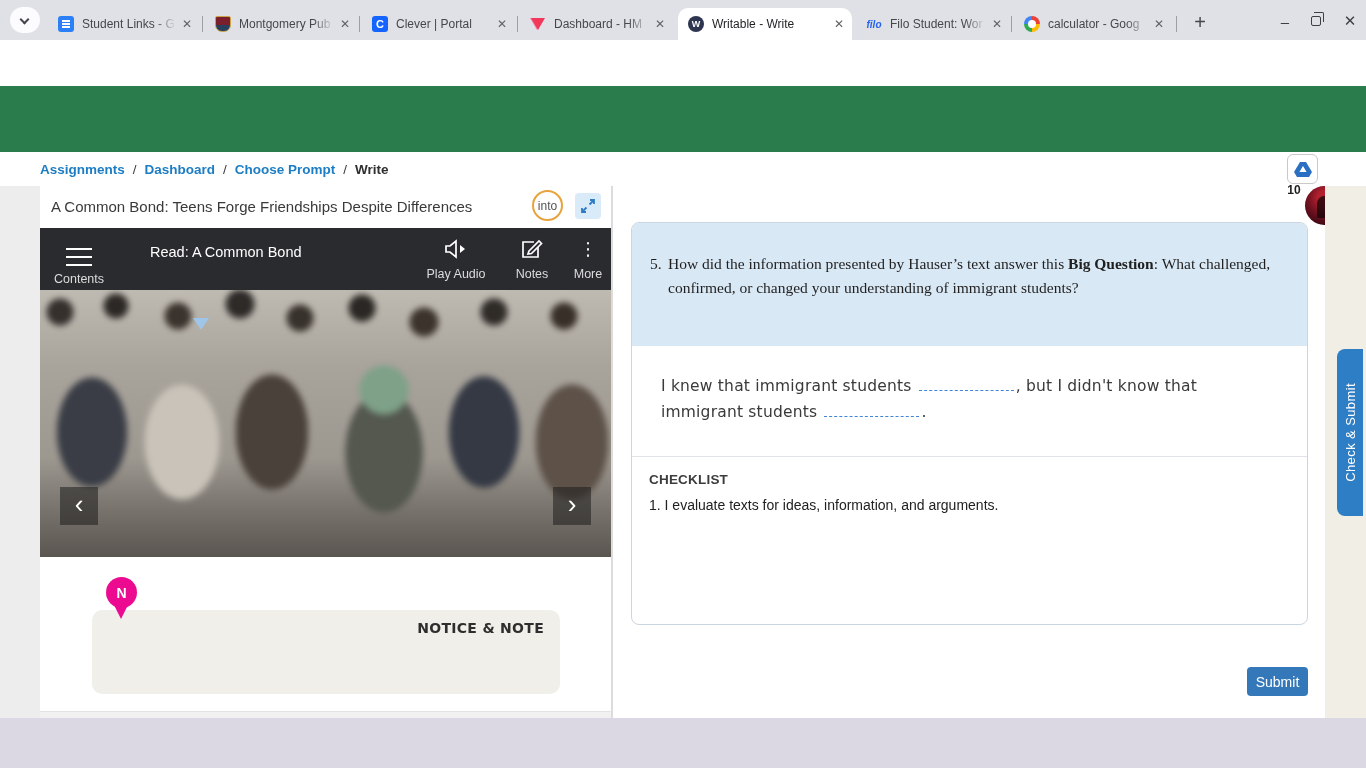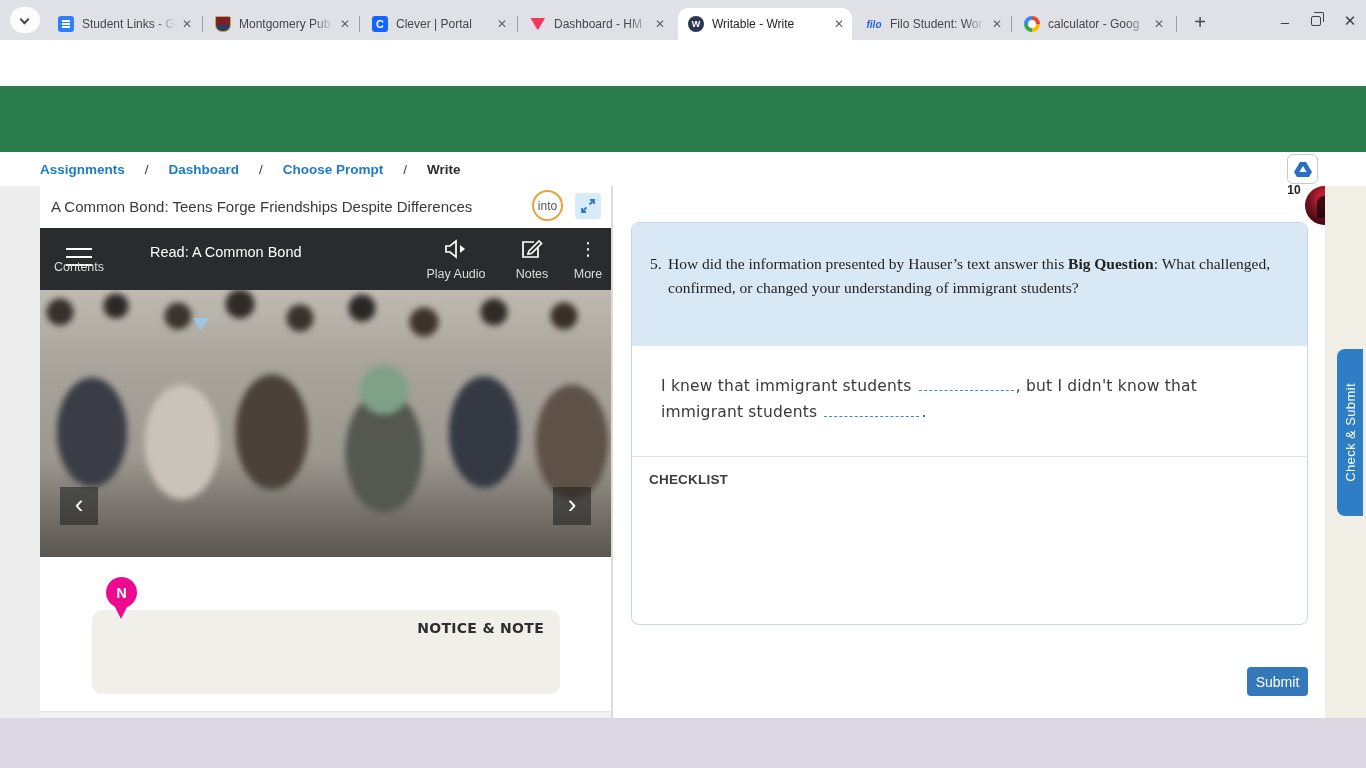--- a/index.html
+++ b/index.html
@@ -49,42 +49,42 @@
   .brand { position:absolute; left:36px; top:16px; display:flex; align-items:center; color:#fff; }
   .brand .hmh { font-size:28px; font-weight:bold; letter-spacing:.5px; }
   .brand .leaf { margin:2px 6px 0 8px; }
   .brand .wr { font-size:28px; font-weight:400; }
   .chat-btn { position:absolute; left:1254px; top:99px; width:40px; height:40px; border-radius:50%; background:rgba(255,255,255,.16); display:flex; align-items:center; justify-content:center; cursor:pointer; }
   .chat-badge { position:absolute; left:1283px; top:93px; min-width:22px; height:22px; border-radius:11px; background:#fff; color:#1e1e1e; font-size:12px; font-weight:bold; display:flex; align-items:center; justify-content:center; padding:0 4px; }
   .avatar { position:absolute; left:1305px; top:100px; width:39px; height:39px; border-radius:50%; background:radial-gradient(circle at 50% 30%, #b3202f 0 20%, #7a1322 45%, #3a0812 85%); overflow:hidden; cursor:pointer; }
   .avatar:after { content:""; position:absolute; left:12px; top:10px; width:15px; height:22px; border-radius:8px 8px 2px 2px; background:rgba(20,4,8,.75); }
 
   
-  .crumbs { position:absolute; left:40px; top:152px; height:34px; display:flex; align-items:center; gap:20px; font-size:13.5px; font-weight:bold; }
+  .crumbs { position:absolute; left:40px; top:152px; height:34px; display:flex; align-items:center; gap:8px; font-size:13.5px; font-weight:bold; }
   .crumbs a { color:#1d7dc4; text-decoration:none; cursor:pointer; }
   .crumbs .sep { color:#3c3c3c; font-weight:normal; }
   .crumbs .cur { color:#2f2f2f; }
   .drive-btn { position:absolute; left:1287px; top:154px; width:31px; height:30px; border:1px solid #c9c9c9; border-radius:6px; background:#fff; display:flex; align-items:center; justify-content:center; cursor:pointer; }
 
   
   .left-strip { position:absolute; left:0; top:186px; width:40px; height:532px; background:#ededed; }
   .v-divider { position:absolute; left:611px; top:186px; width:2px; height:532px; background:#dcdcdc; }
   .beige-strip { position:absolute; left:1325px; top:186px; width:41px; height:532px; background:#f1eee6; }
 
   
   .doc-title-row { position:absolute; left:40px; top:186px; width:571px; height:42px; background:#fff; }
   .doc-title { position:absolute; left:11px; top:12px; font-size:15px; color:#3a3a3a; }
   .into-badge { position:absolute; left:492px; top:4px; width:31px; height:31px; border-radius:50%; border:2px solid #e8a33d; color:#555; font-size:12px; display:flex; align-items:center; justify-content:center; }
   .expand-btn { position:absolute; left:535px; top:7px; width:26px; height:26px; border-radius:4px; background:#d9eaf8; display:flex; align-items:center; justify-content:center; cursor:pointer; }
 
   .reader-bar { position:absolute; left:40px; top:228px; width:571px; height:62px; background:#2a2b2e; color:#e9e9e9; }
   .rb-label { font-size:12.5px; color:#dcdcdc; }
   .contents-btn { position:absolute; left:8px; top:8px; width:62px; height:48px; text-align:center; cursor:pointer; }
   .burger { display:inline-block; margin-top:6px; width:26px; height:2.5px; background:#fff; box-shadow:0 8px 0 #fff,0 16px 0 #fff; }
-  .contents-btn .rb-label { display:block; margin-top:6px; }
+  .contents-btn .rb-label { display:block; margin-top:18px; }
   .reader-title { position:absolute; left:102px; top:16px; font-size:14.5px; color:#fff;margin-left:8px; }
   .rb-btn { position:absolute; top:8px; width:64px; height:48px; text-align:center; cursor:pointer; }
   .rb-btn svg, .rb-btn .dots { display:block; margin:2px auto 4px; }
   .rb-audio { left:384px; } .rb-notes { left:460px; } .rb-more { left:524px; width:48px; }
   .dots { font-size:18px; color:#fff; line-height:22px; }
 
   .photo { position:absolute; left:40px; top:290px; width:571px; height:267px; overflow:hidden; background:#9b958c; }
   .photo-art { position:absolute; left:-8px; top:-8px; right:-8px; bottom:-8px; filter:blur(3px);
     background:
       radial-gradient(circle at 28px 30px,  #35302c 0 13px, transparent 14px),
@@ -326,20 +326,21 @@
   <div class="panel-card">
     <div class="q-section">
       <div class="q-row">
         <span class="q-num">5.</span>
         <span class="q-text"><span>How did the information presented by Hauser’s text answer this </span><b>Big Question</b><span>: What challenged, confirmed, or changed your understanding of immigrant students?</span></span>
       </div>
     </div>
     <div class="frame-section"><span>I knew that immigrant students </span><span class="blank"></span><span>, but I didn't know that immigrant students </span><span class="blank"></span><span>.</span></div>
     <div class="checklist-section">
       <div class="cl-h">CHECKLIST</div>
+      <div class="cl-item">1. I evaluate texts for ideas, information, and arguments.</div>
     </div>
   </div>
   <div class="submit-btn">Submit</div>
   <div class="check-tab">
       <span>Check &amp; Submit</span>
     </div>
 
   <div class="shelf">
     
     

